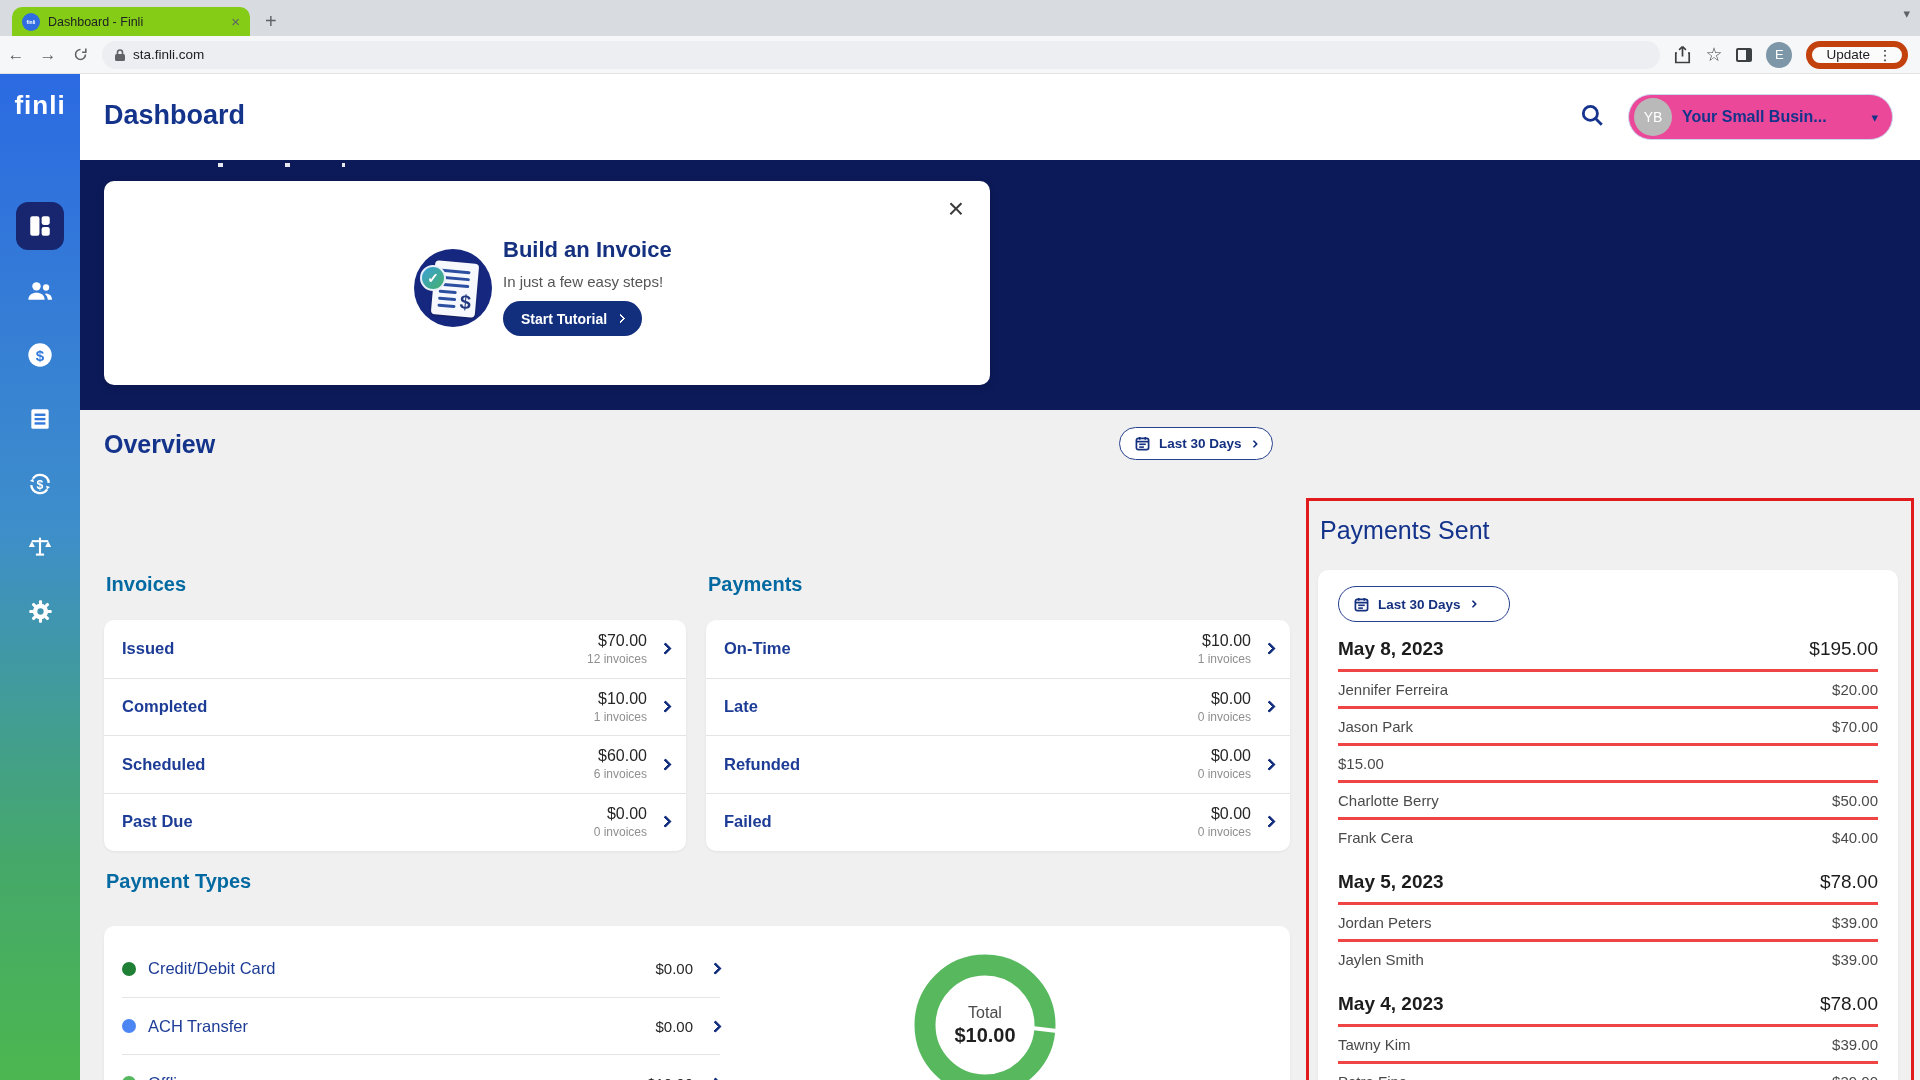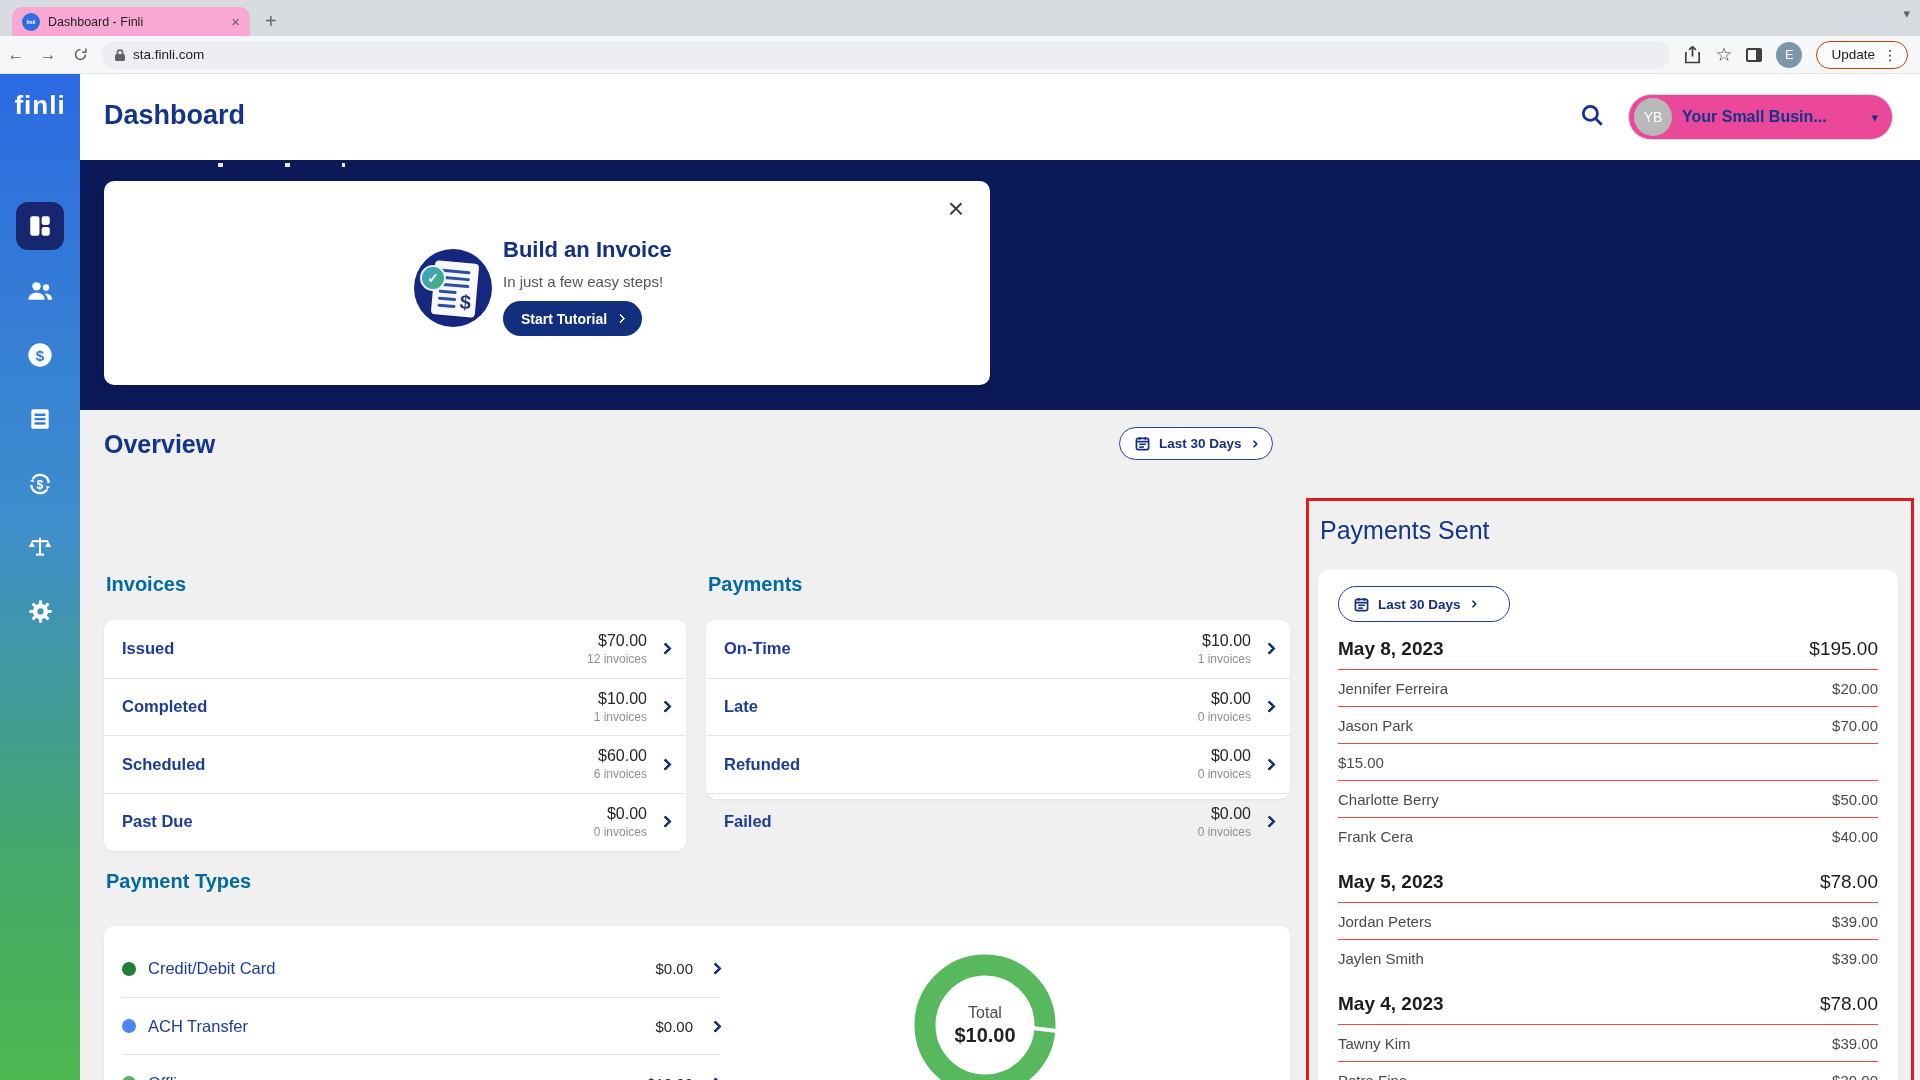--- a/index.html
+++ b/index.html
@@ -1,36 +1,36 @@
 <!DOCTYPE html>
 <html><head>
 <meta charset="utf-8">
 <style>
   * { margin:0; padding:0; box-sizing:border-box; }
   html,body { width:1920px; height:1080px; overflow:hidden; font-family:"Liberation Sans", sans-serif; background:#f0f0f1; }
 
   
   .tabstrip { position:absolute; left:0; top:0; width:1920px; height:36px; background:#d8dbe0; }
-  .tab { position:absolute; left:12px; top:7px; width:238px; height:29px; background:#f9a8d4; border-radius:10px 10px 0 0; display:flex; align-items:center; padding:4px 10px; gap:8px; }
+  .tab { position:absolute; left:12px; top:7px; width:238px; height:29px; background:#84cc16; border-radius:10px 10px 0 0; display:flex; align-items:center; padding:4px 10px; gap:8px; }
   .favicon { width:18px; height:18px; border-radius:50%; background:#2f6de0; color:#fff; font-size:5px; font-weight:bold; display:flex; align-items:center; justify-content:center; flex:none; }
   .tab-title { font-size:12.5px; color:#202124; white-space:nowrap; overflow:hidden; flex:1; }
   .tab-close { font-size:15px; color:#5f6368; cursor:pointer; flex:none; }
   .newtab-btn { position:absolute; left:265px; top:8px; font-size:20px; color:#5f6368; line-height:26px; }
   .strip-chev { position:absolute; right:10px; top:6px; font-size:13px; color:#5f6368; }
 
   .toolbar { position:absolute; left:0; top:36px; width:1920px; height:38px; background:#f6f7f8; border-bottom:1px solid #e2e2e2; display:flex; align-items:center; }
   .nav-ic { font-size:17px; color:#5f6368; width:32px; text-align:center; flex:none; }
   .reload-ic { width:32px; display:flex; justify-content:center; flex:none; }
   .urlbox { height:28px; flex:1; margin:0 14px 0 6px; background:#eceef1; border-radius:14px; display:flex; align-items:center; padding:0 12px; gap:7px; }
   .url-text { font-size:13.5px; color:#202124; }
   .right-ics { display:flex; align-items:center; gap:14px; margin-right:12px; flex:none; }
   .split-sq { width:16px; height:14px; border:2px solid #3c4043; border-radius:2px; position:relative; }
   .split-sq::after { content:""; position:absolute; right:0; top:0; width:40%; height:100%; background:#3c4043; }
   .profile-e { width:26px; height:26px; border-radius:50%; background:#7d96a8; color:#fff; font-size:13px; display:flex; align-items:center; justify-content:center; }
-  .update-pill { height:28px; border:1px solid #c2410c; border-radius:15px; display:flex; align-items:center; gap:8px; padding:0 10px 0 14px; background:#fbfbfc; }
+  .update-pill { height:28px; border:6px solid #c2410c; border-radius:15px; display:flex; align-items:center; gap:8px; padding:0 10px 0 14px; background:#fbfbfc; }
   .update-pill span { font-size:13.5px; color:#202124; }
   .update-pill b { font-size:14px; color:#202124; font-weight:normal; }
 
   
   .app { position:absolute; left:0; top:74px; width:1920px; height:1006px; background:#f0f0f1; }
   .sidebar { position:absolute; left:0; top:0; width:80px; height:1006px; background:linear-gradient(180deg,#2b6ae2 0%, #3e8ecb 45%, #45a86a 78%, #4cb750 100%); }
   .logo { position:absolute; left:0; top:16px; width:80px; text-align:center; color:#fff; font-size:26px; font-weight:bold; letter-spacing:1px; }
   .side-item { position:absolute; left:16px; width:48px; height:48px; display:flex; align-items:center; justify-content:center; border-radius:12px; cursor:pointer; }
   .side-item.active { background:#17266f; }
 
@@ -90,21 +90,21 @@
   .donut-value { font-size:20px; font-weight:bold; color:#1f1f1f; }
 
   
   .ps-annot { position:absolute; left:1226px; top:88px; width:608px; height:655px; border:3px solid #e11b1b; }
   .ps-title { position:absolute; left:1240px; top:106px; font-size:25px; font-weight:normal; color:#14348c; }
   .ps-card { position:absolute; left:1238px; top:160px; width:580px; height:560px; background:#fff; border-radius:10px; box-shadow:0 1px 3px rgba(0,0,0,.06); padding:16px 20px 0 20px; overflow:hidden; }
   .ps-filter { width:172px; margin-bottom:6px; height:36px; border-radius:19px; }
   .ps-date-row { display:flex; align-items:center; height:40px; margin-top:7px; }
   .ps-date { flex:1; font-size:19px; font-weight:bold; color:#1c1c1c; }
   .ps-total { font-size:19px; font-weight:normal; color:#1c1c1c; }
-  .ps-entry { display:flex; align-items:center; height:37px; border-top:1px solid #ef4444; }
+  .ps-entry { display:flex; align-items:center; height:37px; border-top:3px solid #ef4444; }
   .ps-entry:first-of-type { border-top:1px solid #d8d8d8; }
   .ps-name { flex:1; font-size:15px; color:#4a4a4a; }
   .ps-amount { font-size:15px; color:#4a4a4a; }
   .ps-group { margin-bottom:8px; }
 </style>
 </head>
 <body>
 
 <div class="tabstrip">
   <div class="tab">
@@ -306,21 +306,21 @@
           <div class="stat-row">
             <div class="stat-label">Past Due</div>
             <div class="stat-amts">
               <div class="stat-amount">$0.00</div>
               <div class="stat-count">0 invoices</div>
             </div>
             <div class="chev" style="flex: 0 0 auto;"></div>
           </div>
         </div>
     </div>
-    <div class="card" style="left:626px; top:210px; width:584px; height:179px;">
+    <div class="card" style="left:626px; top:210px; width:584px; height:231px;">
       <div id="pay-rows">
           <div class="stat-row">
             <div class="stat-label">On-Time</div>
             <div class="stat-amts">
               <div class="stat-amount">$10.00</div>
               <div class="stat-count">1 invoices</div>
             </div>
             <div class="chev" style="flex: 0 0 auto;"></div>
           </div>
           <div class="stat-row">

